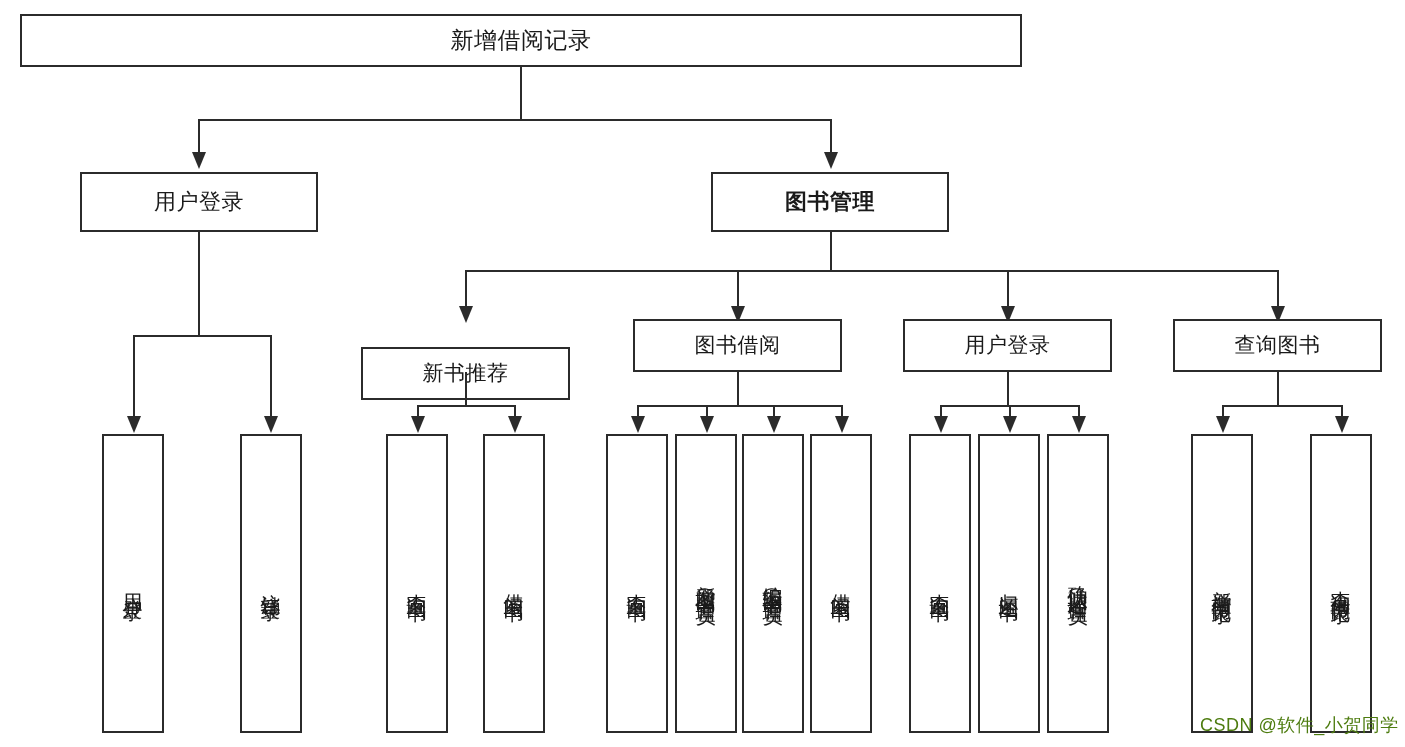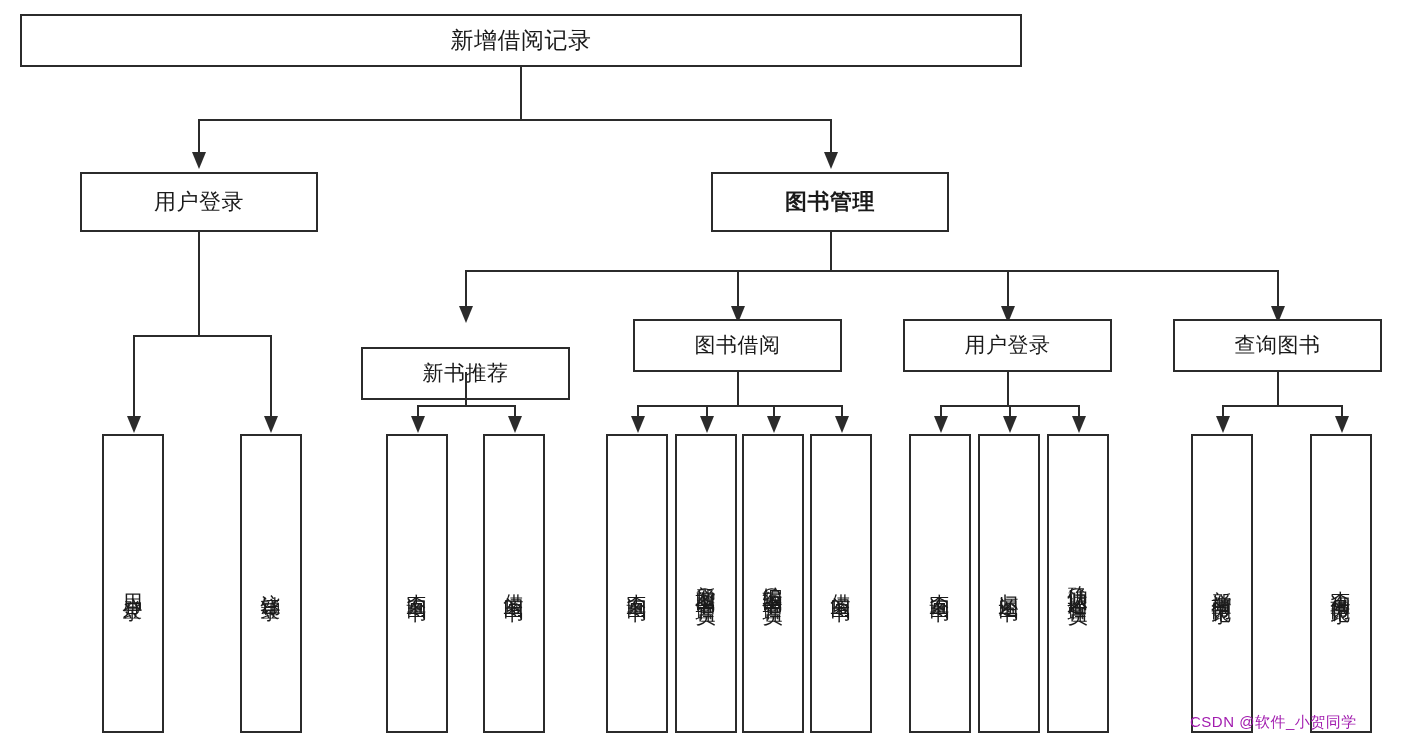--- a/index.html
+++ b/index.html
@@ -61,25 +61,26 @@
     position: absolute;
     width: 0;
     height: 0;
     border-left: 7px solid transparent;
     border-right: 7px solid transparent;
     border-top: 17px solid #2b2b2b;
   }
 
   .watermark {
     position: absolute;
-    color: #a21caf;
-    font-size: 15px;
+    color: #4d7c0f;
+    font-size: 18px;
     white-space: nowrap;
     user-select: none;
     letter-spacing: 0.5px;
+    margin-left: 10px;
   }
 </style>
 </head>
 <body>
 
 <div id="diagram-root">
 
   <div class="node lvl-root" style="left:20px; top:14px; width:1002px; height:53px;">
     <span class="node-label">新增借阅记录</span>
   </div>

